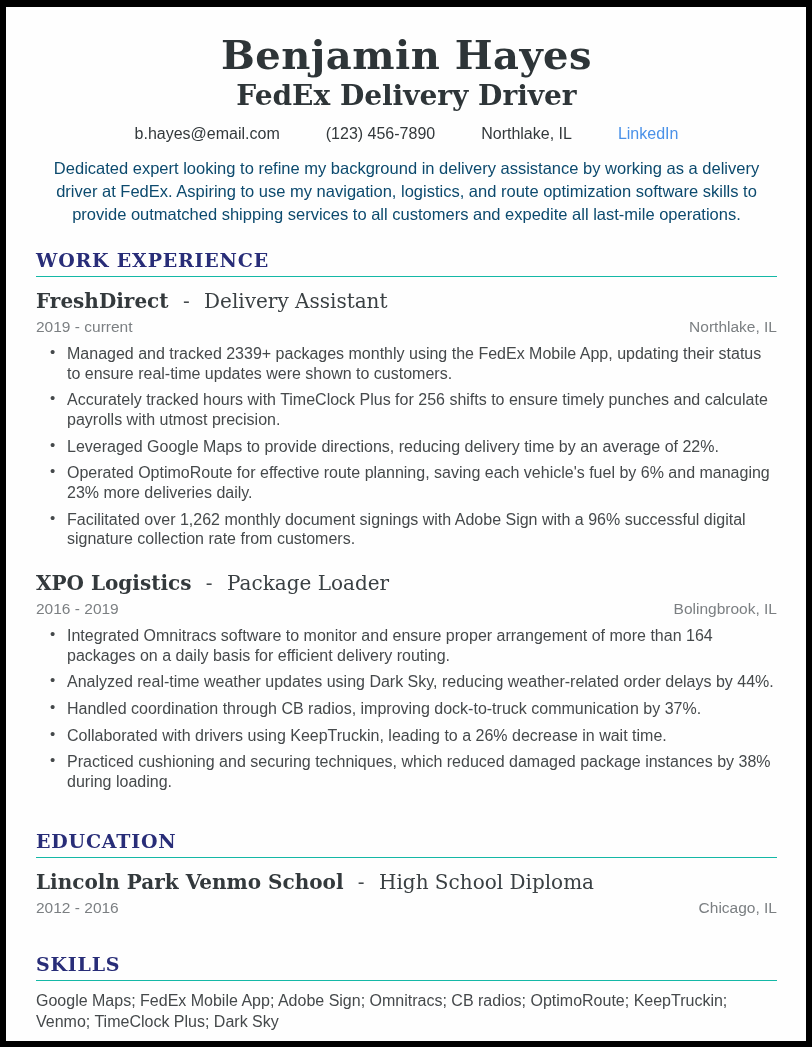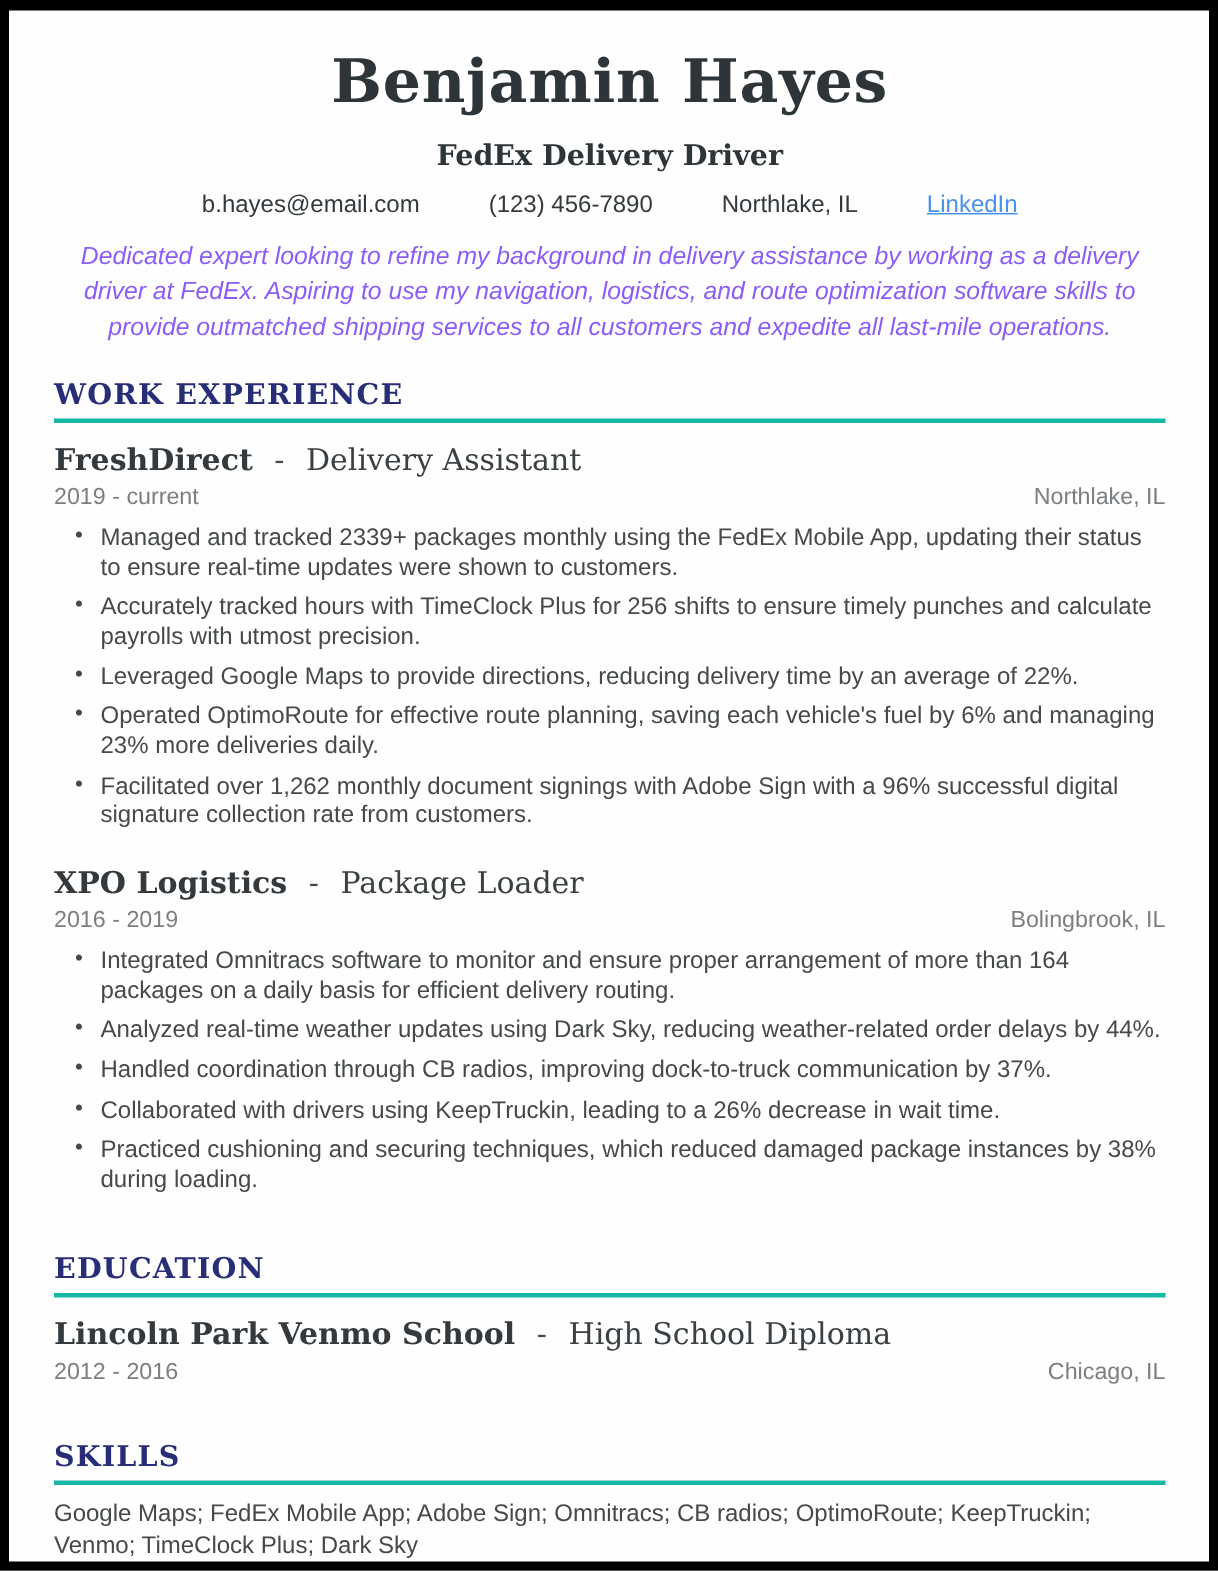--- a/index.html
+++ b/index.html
@@ -24,61 +24,59 @@
     font-family: "DejaVu Serif", "Liberation Serif", serif;
     font-weight: bold;
     font-size: 40px;
     line-height: 1.1;
     color: #2e3538;
     letter-spacing: 0.5px;
   }
   .res-title {
     font-family: "DejaVu Serif", "Liberation Serif", serif;
     font-weight: bold;
-    font-size: 19px;
+    font-size: 28px;
     line-height: 1.2;
     color: #2e3538;
-    margin-top: 16px;
+    margin-top: 2px;
     text-align: center;
   }
   .contact-row {
     display: flex;
     justify-content: center;
     align-items: center;
     gap: 46px;
     margin-top: 12px;
     font-size: 16px;
     color: #33393c;
   }
   .contact-item { white-space: nowrap; }
   .contact-link {
     color: #4a91e8;
-    text-decoration: underline;
     cursor: pointer;
   }
   .summary {
-    font-style: italic;
     font-size: 16.5px;
     line-height: 1.42;
-    color: #8b5cf6;
+    color: #0c4a6e;
     text-align: center;
     max-width: 734px;
     margin: 14px auto 0 auto;
   }
 
   
   .section { margin-top: 22px; }
   .section-heading {
     font-family: "DejaVu Serif", "Liberation Serif", serif;
     font-weight: bold;
     font-size: 19px;
     letter-spacing: 0.8px;
     color: #282d78;
     padding-bottom: 5px;
-    border-bottom: 3px solid #14b8a6;
+    border-bottom: 1px solid #14b8a6;
   }
   .section--education { margin-top: 38px; }
   .section--skills { margin-top: 36px; }
 
   
   .entry { margin-top: 12px; }
   .entry + .entry { margin-top: 22px; }
   .entry-titleline {
     font-family: "DejaVu Serif", "Liberation Serif", serif;
     font-size: 20px;

